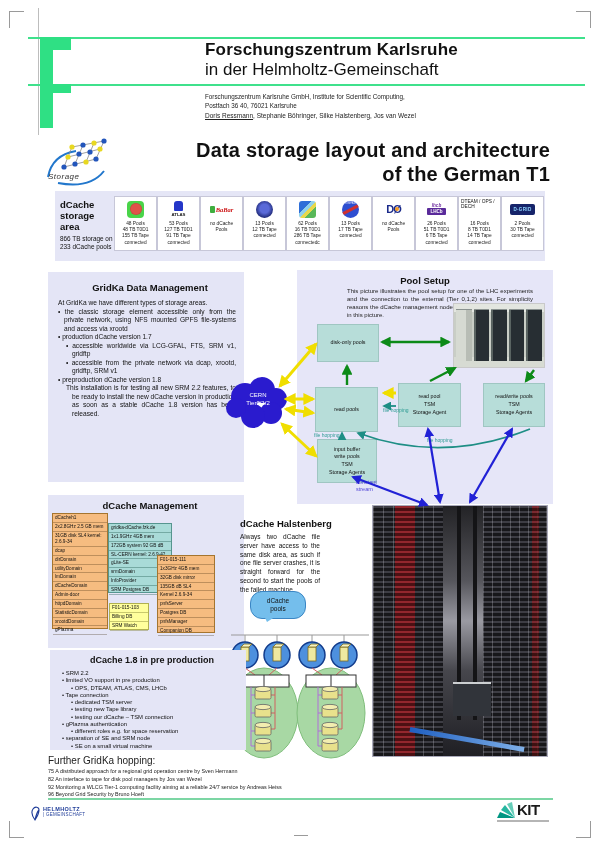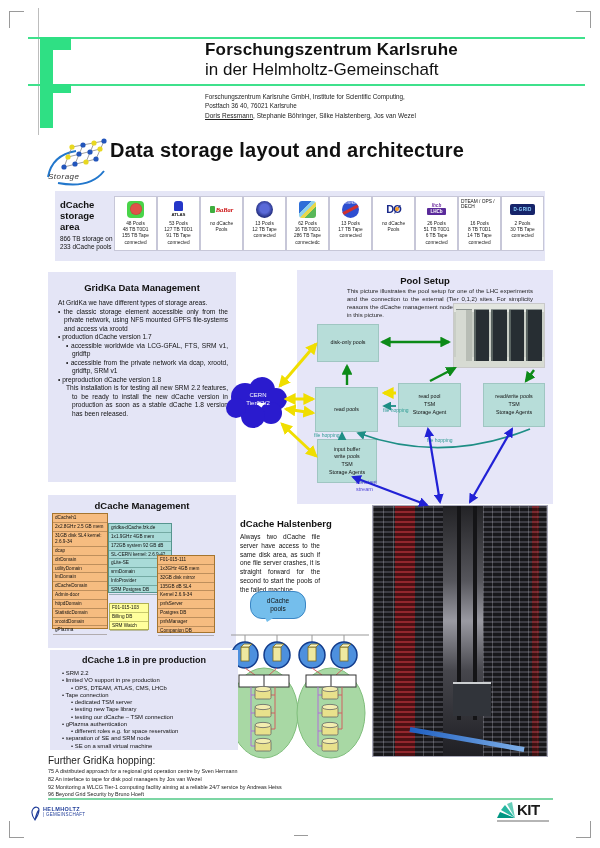--- a/index.html
+++ b/index.html
@@ -17,21 +17,21 @@
   
   .vline{left:38px;top:8px;width:1px;height:127px;background:#bdbdbd;}
   .gline{left:28px;width:557px;height:2px;background:#3fe18c;}
   .fbar{background:#2fe084;}
   .org1{left:205px;top:40px;font-size:17px;font-weight:bold;letter-spacing:.2px;}
   .org2{left:205px;top:60px;font-size:17px;}
   .addr{left:205px;top:92px;font-size:6.3px;line-height:1.5;color:#222;}
   .authors{left:205px;top:112px;font-size:6.5px;color:#222;}
   .authors .u{text-decoration:underline;}
   
-  .big-title{left:110px;width:440px;text-align:left;font-size:20px;font-weight:bold;letter-spacing:.2px;}
+  .big-title{left:110px;width:440px;text-align:right;font-size:20px;font-weight:bold;letter-spacing:.2px;}
   .gk-logo{left:42px;top:137px;width:72px;height:54px;}
   .gk-label{left:48px;top:172px;font-size:8px;font-style:italic;color:#333;letter-spacing:.5px;}
   
   .band{left:55px;top:191px;width:490px;height:70px;background:#e5e6f6;}
   .band-h{font-size:9.5px;font-weight:bold;line-height:1.15;}
   .band-sub{font-size:6.4px;line-height:1.3;margin-top:2px;}
   .cells{position:absolute;left:59px;top:5px;display:flex;}
   .cell{width:43px;height:55px;background:#fff;border:1px solid #c7c7d8;margin:0;box-sizing:border-box;
         display:flex;flex-direction:column;align-items:center;}
   .cell .logo{height:24px;width:100%;display:flex;align-items:center;justify-content:center;position:relative;}
@@ -51,21 +51,21 @@
   .lg-compass i{position:absolute;left:-2px;top:7px;width:22px;height:3px;background:#d03030;transform:rotate(-28deg);}
   .lg-compass b{position:absolute;top:1px;left:0;right:0;font-size:2.6px;color:#eaeaf8;text-align:center;font-weight:normal;}
   .lg-d0{font-size:11px;font-weight:bold;color:#1a2a8a;letter-spacing:-1px;position:relative;}
   .lg-d0 i{position:absolute;right:2px;top:4px;width:4px;height:4px;border-radius:50%;background:#f59a20;}
   .lg-lhcb{display:flex;flex-direction:column;align-items:center;}
   .lg-lhcb .t1{font-size:4.6px;font-weight:bold;font-style:italic;color:#7030a0;}
   .lg-lhcb .t2{background:#5a2a9a;color:#fff;font-size:4.6px;font-weight:bold;padding:1px 3px;border-radius:1px;}
   .lg-dteam{font-size:4.8px;text-align:left;width:100%;padding:2px 2px 0;box-sizing:border-box;}
   .lg-dgrid{background:#16246a;color:#8fd4ff;font-size:4.6px;font-weight:bold;padding:3px 3px;border-radius:2px;letter-spacing:.3px;}
   
-  .panel{background:#e4e5f6;}
+  .panel{background:#e4e5f6;padding-left:8px;}
   .panel-title{text-align:center;font-weight:bold;}
   .dm-lines{position:absolute;left:10px;right:8px;top:27px;}
   .dm-line{font-size:6.6px;line-height:1.29;text-align:justify;padding-left:6px;text-indent:-6px;}
   .dm-line.ind1{padding-left:14px;}
   .pp-lines{position:absolute;left:12px;right:10px;top:20px;}
   .pp-line{font-size:5.9px;line-height:1.23;padding-left:6px;text-indent:-6px;}
   .pp-line.ind1{padding-left:15px;}
   
   .mgmt-node{position:absolute;box-sizing:border-box;border:1px solid #8a7040;}
   .mn-o{background:#f6bc80;border-color:#a5752f;}
@@ -166,20 +166,21 @@
           <circle cx="58" cy="12" r="2.6" fill="#e8d820"></circle>
         <circle cx="30" cy="10" r="2.6" fill="#e8d820"></circle>
           <circle cx="41" cy="8" r="2.6" fill="#2255bb"></circle>
           <circle cx="52" cy="6" r="2.6" fill="#e8d820"></circle>
           <circle cx="62" cy="4" r="2.6" fill="#2255bb"></circle>
       </g>
     </svg>
   </div>
   <div class="abs gk-label">Storage</div>
   <div class="abs big-title" style="top:139px;">Data storage layout and architecture</div>
+  <div class="abs big-title" style="top:163px;">of the German T1</div>
 
   <div class="abs band">
     <div class="abs" style="left:5px;top:9px;width:54px;">
       <div class="band-h pre">dCache
 storage area</div>
       <div class="band-sub pre">866 TB storage on
 233 dCache pools</div>
     </div>
     <div class="cells">
       <div class="cell">

